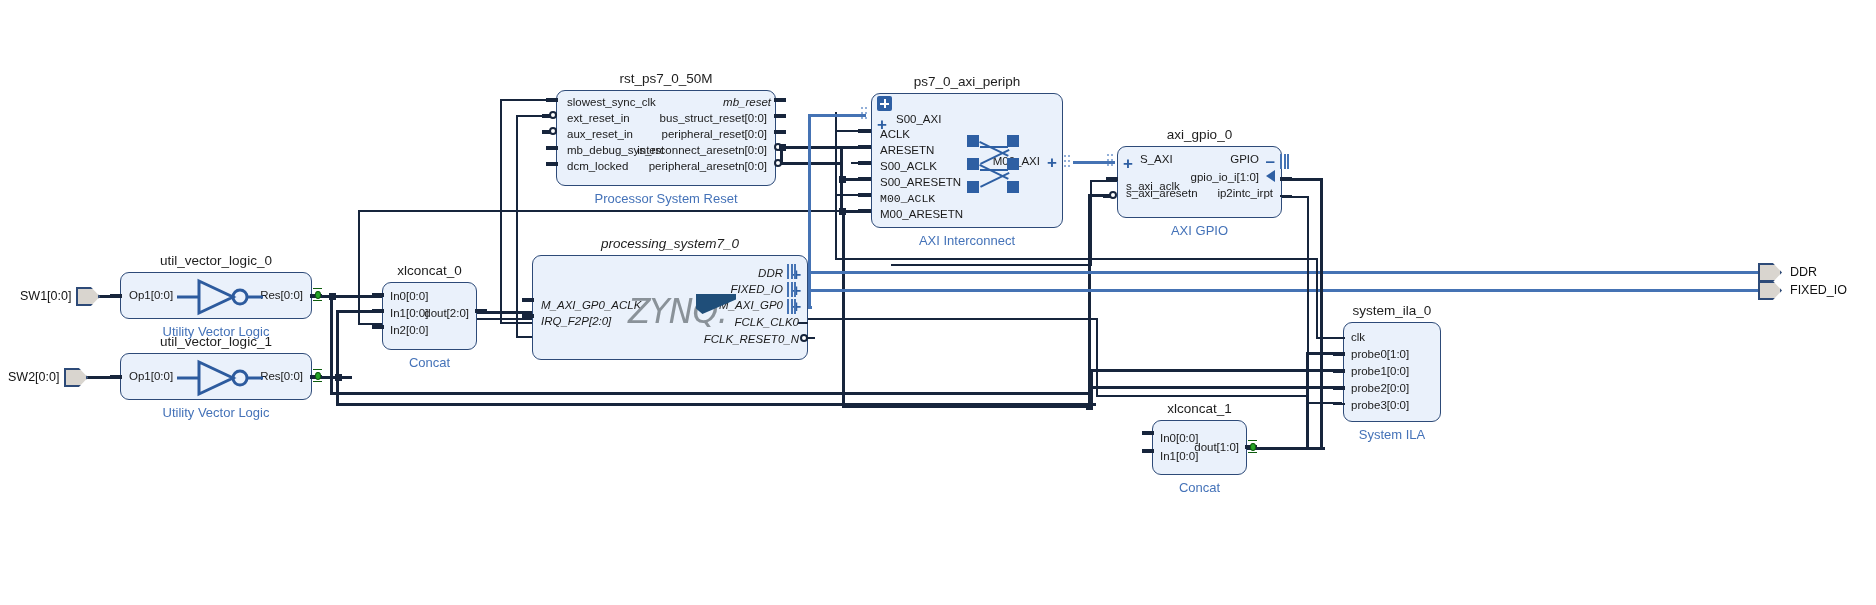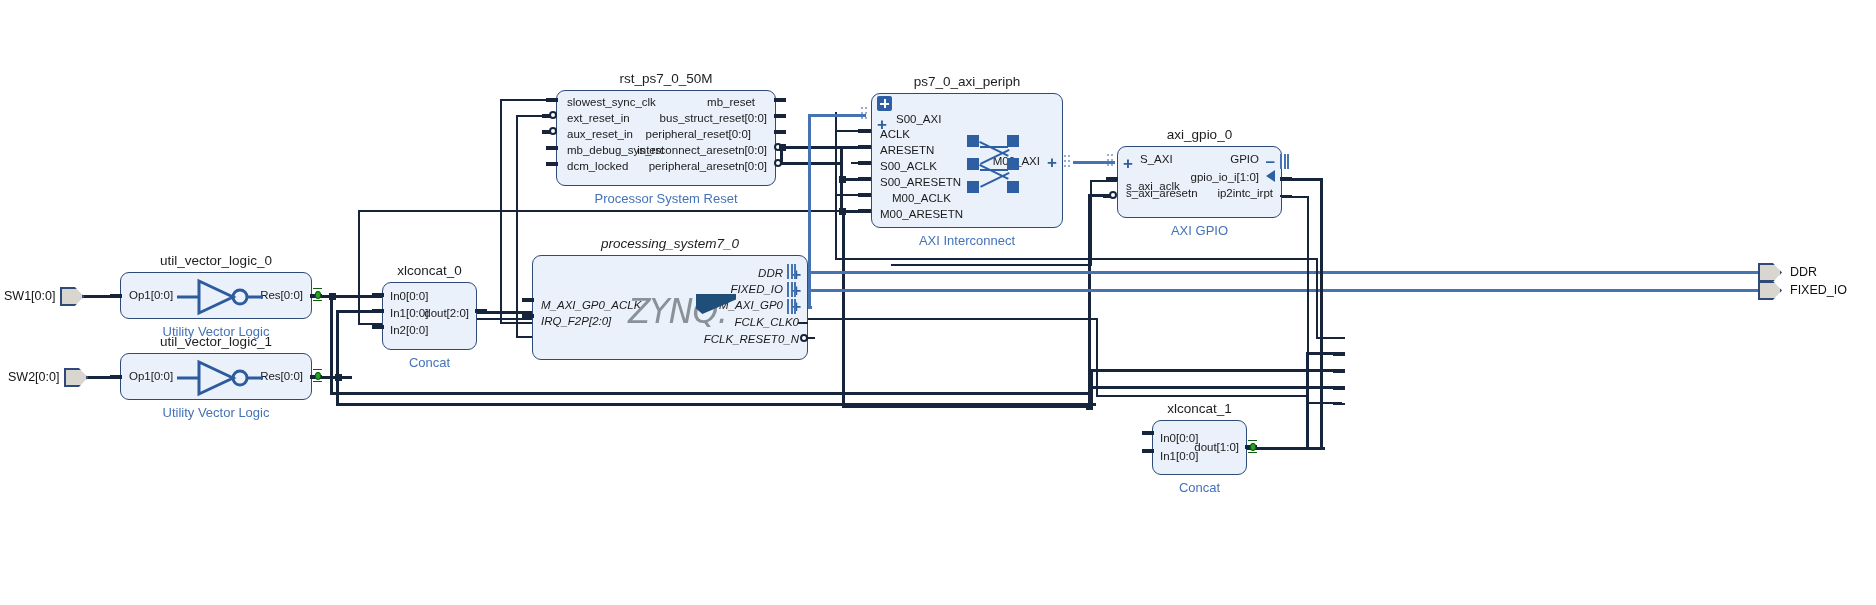--- a/index.html
+++ b/index.html
@@ -303,23 +303,23 @@
   <div class="wt" style="left:1308px;top:402px;width:34px;height:1.6px;"></div>
   <div class="w" style="left:1090px;top:369px;width:3px;height:40px;"></div>
 
   <div class="block" style="left:556px;top:90px;width:220px;height:96px;">
     <div class="block-title">rst_ps7_0_50M</div>
     <div class="pin left" style="left:10px;top:6px;">slowest_sync_clk</div>
     <div class="pin left" style="left:10px;top:22px;">ext_reset_in</div>
     <div class="pin left" style="left:10px;top:38px;">aux_reset_in</div>
     <div class="pin left" style="left:10px;top:54px;">mb_debug_sys_rst</div>
     <div class="pin left" style="left:10px;top:70px;">dcm_locked</div>
-    <div class="pin right" style="right:20px;top:6px;">mb_reset</div>
+    <div class="pin right" style="right:4px;top:6px;font-style:italic;">mb_reset</div>
     <div class="pin right" style="right:8px;top:22px;">bus_struct_reset[0:0]</div>
-    <div class="pin right" style="right:24px;top:38px;">peripheral_reset[0:0]</div>
+    <div class="pin right" style="right:8px;top:38px;">peripheral_reset[0:0]</div>
     <div class="pin right" style="right:8px;top:54px;">interconnect_aresetn[0:0]</div>
     <div class="pin right" style="right:8px;top:70px;">peripheral_aresetn[0:0]</div>
     <div class="block-sub">Processor System Reset</div>
   </div>
 
   <div class="stub" style="left:546px;top:98px;width:12px;"></div>
   <div class="bubble" style="left:549px;top:111px;"></div>
   <div class="stub" style="left:542px;top:114px;width:9px;"></div>
   <div class="bubble" style="left:549px;top:127px;"></div>
   <div class="stub" style="left:542px;top:130px;width:9px;"></div>
@@ -333,21 +333,21 @@
 
   <div class="block" style="left:871px;top:93px;width:192px;height:135px;">
     <div class="block-title">ps7_0_axi_periph</div>
     <div class="expander" style="left:5px;top:2px;"></div>
     <div class="plusmark" style="left:5px;top:26px;">+</div>
     <div class="pin left" style="left:24px;top:20px;">S00_AXI</div>
     <div class="pin left" style="left:8px;top:35px;">ACLK</div>
     <div class="pin left" style="left:8px;top:51px;">ARESETN</div>
     <div class="pin left" style="left:8px;top:67px;">S00_ACLK</div>
     <div class="pin left" style="left:8px;top:83px;">S00_ARESETN</div>
-    <div class="pin left" style="left:20px;top:99px;">M00_ACLK</div>
+    <div class="pin left" style="left:8px;top:99px;font-family:Liberation Mono, monospace;">M00_ACLK</div>
     <div class="pin left" style="left:8px;top:115px;">M00_ARESETN</div>
     <div class="pin right" style="right:22px;top:62px;">M00_AXI</div>
     <div class="plusmark" style="right:5px;top:64px;">+</div>
 
     <div class="xbar" style="left:95px;top:41px;width:54px;height:58px;">
       <div class="sq" style="left:0;top:0;"></div>
       <div class="sq" style="left:40px;top:0;"></div>
       <div class="sq" style="left:0;top:23px;"></div>
       <div class="sq" style="left:40px;top:23px;"></div>
       <div class="sq" style="left:0;top:46px;"></div>
@@ -515,27 +515,36 @@
   </div>
   <div class="stub" style="left:1142px;top:431px;width:12px;"></div>
   <div class="stub" style="left:1142px;top:449px;width:12px;"></div>
   <div class="stub" style="left:1245px;top:445px;width:12px;"></div>
   <div class="bugmark" style="left:1248px;top:440px;">
       <s style="top:0"></s>
       <s style="top:12px"></s>
       <b></b>
     </div>
 
+  <div class="block" style="left:1343px;top:322px;width:98px;height:100px;">
+    <div class="block-title">system_ila_0</div>
+    <div class="pin left" style="left:7px;top:9px;">clk</div>
+    <div class="pin left" style="left:7px;top:26px;">probe0[1:0]</div>
+    <div class="pin left" style="left:7px;top:43px;">probe1[0:0]</div>
+    <div class="pin left" style="left:7px;top:60px;">probe2[0:0]</div>
+    <div class="pin left" style="left:7px;top:77px;">probe3[0:0]</div>
+    <div class="block-sub">System ILA</div>
+  </div>
   <div class="stub thin" style="left:1333px;top:337px;width:12px;"></div>
   <div class="stub" style="left:1333px;top:352px;width:12px;"></div>
   <div class="stub" style="left:1333px;top:369px;width:12px;"></div>
   <div class="stub" style="left:1333px;top:386px;width:12px;"></div>
   <div class="stub thin" style="left:1333px;top:403px;width:12px;"></div>
 
-  <div class="port in" style="left:4px;top:287px;width:100px;height:19px;">
+  <div class="port in" style="left:20px;top:287px;width:100px;height:19px;">
     <div class="lab" style="left:0;top:0;">SW1[0:0]</div>
     <div class="shape" style="left:56px;top:0;"></div>
   </div>
   <div class="port in" style="left:8px;top:368px;width:100px;height:19px;">
     <div class="lab" style="left:0;top:0;">SW2[0:0]</div>
     <div class="shape" style="left:56px;top:0;"></div>
   </div>
 
   <div class="port out" style="left:1758px;top:263px;width:110px;height:19px;">
     <div class="shape" style="left:0;top:0;"></div>

